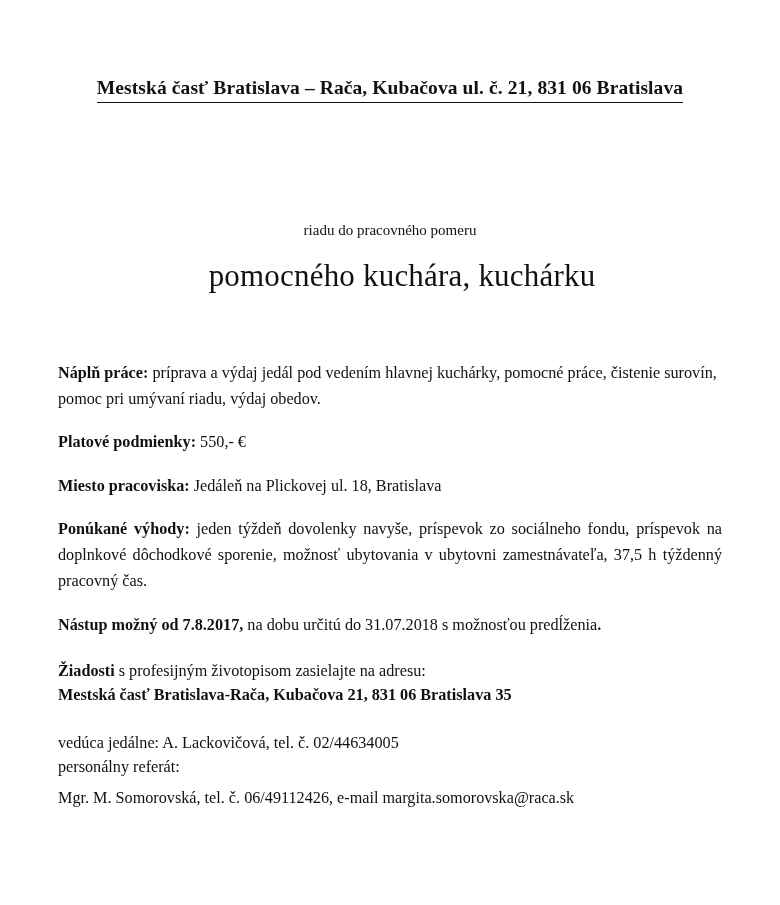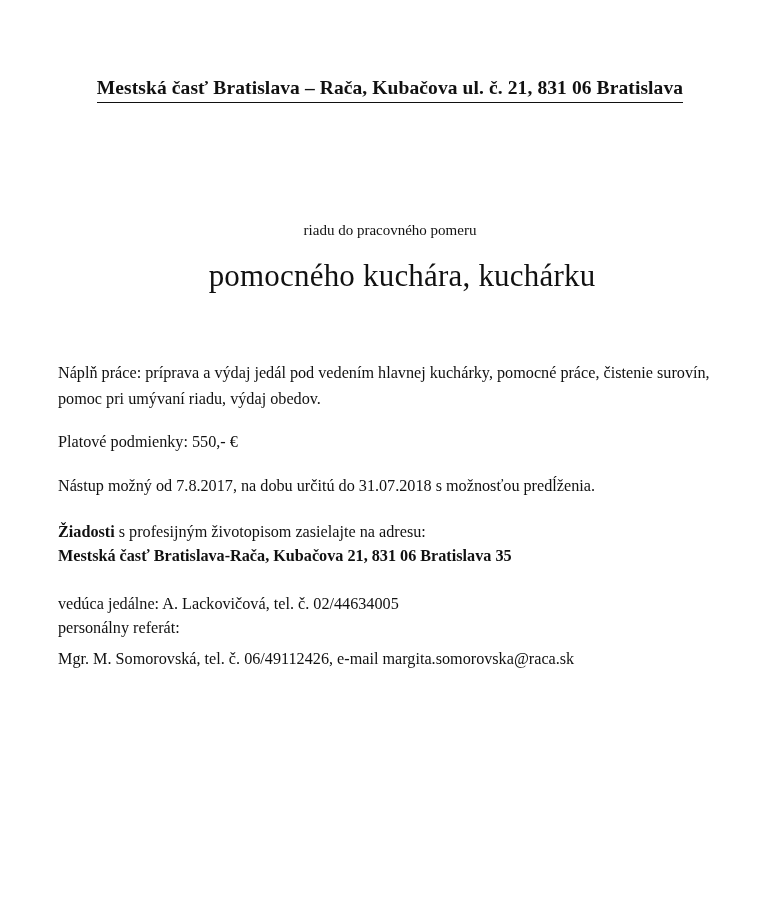--- a/index.html
+++ b/index.html
@@ -74,21 +74,21 @@
     font-size: 16.2px;
     line-height: 1.62;
     margin: 0 0 17px 0;
     text-align: left;
   }
   .para.justify {
     text-align: justify;
     text-justify: inter-word;
   }
   .para b, .para strong {
-    font-weight: normal;
+    font-weight: bold;
   }
 
   .block-lines {
     font-size: 16.2px;
     line-height: 1.48;
   }
   .block-lines .ln {
     display: block;
     white-space: nowrap;
   }
@@ -117,21 +117,29 @@
       <b>Náplň práce:</b>
       <span>príprava a výdaj jedál pod vedením hlavnej kuchárky, pomocné práce, čistenie surovín, pomoc pri umývaní riadu, výdaj obedov.</span>
     </p>
 
 
     <p class="para">
       <b>Platové podmienky:</b>
       <span>550,- €</span>
     </p>
 
+    <p class="para">
+      <b>Miesto pracoviska:</b>
+      <span>Jedáleň na Plickovej ul. 18, Bratislava</span>
+    </p>
 
+    <p class="para justify">
+      <b>Ponúkané výhody:</b>
+      <span>jeden týždeň dovolenky navyše, príspevok zo sociálneho fondu, príspevok na doplnkové dôchodkové sporenie, možnosť ubytovania v ubytovni zamestnávateľa, 37,5 h týždenný pracovný čas.</span>
+    </p>
 
     <p class="para sec-nastup">
       <b>Nástup možný od 7.8.2017,</b><span> na dobu určitú do 31.07.2018 s možnosťou predĺženia</span><b>.</b>
     </p>
 
     <div class="block-lines sec-ziadosti">
       <span class="ln">
         <b>Žiadosti</b><span> s profesijným  životopisom zasielajte na adresu:</span>
       </span>
       <span class="ln">

